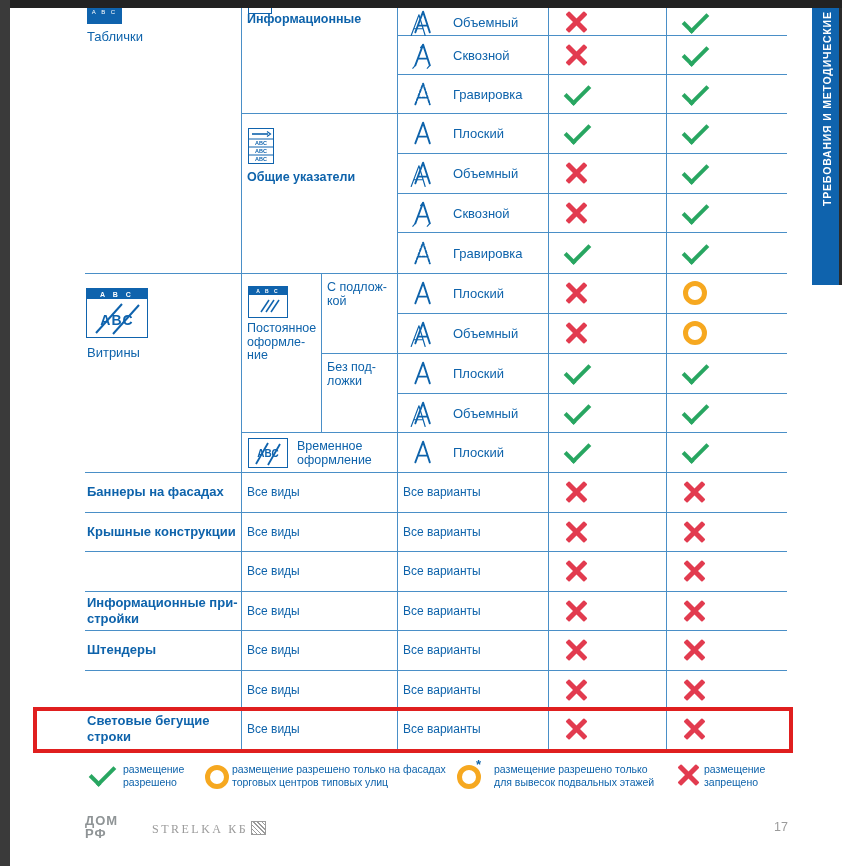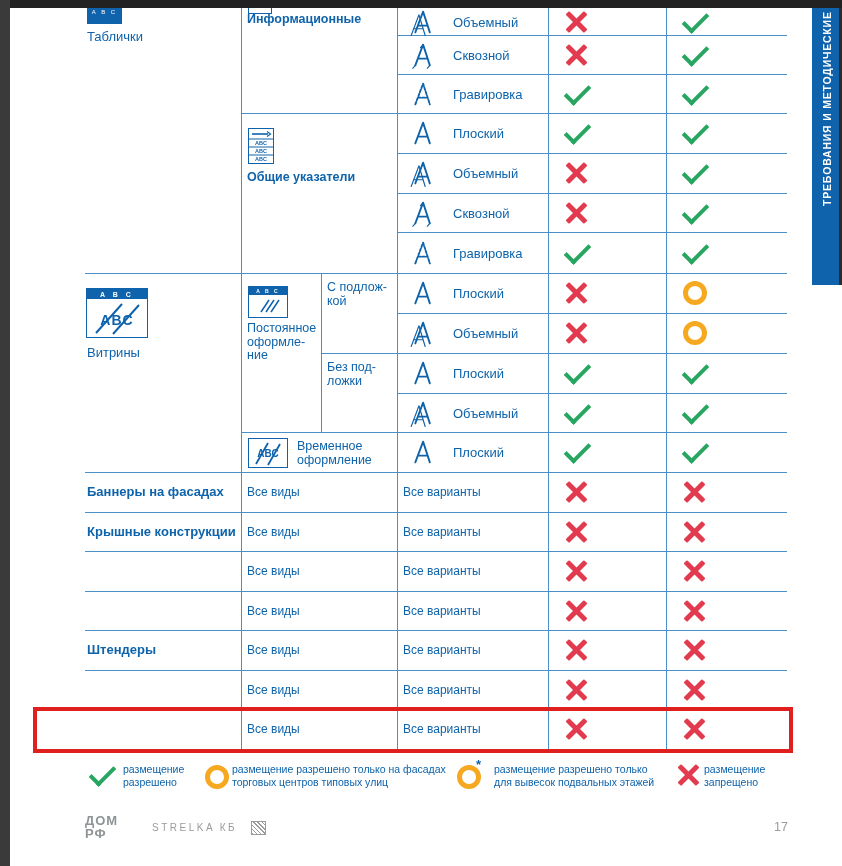--- a/index.html
+++ b/index.html
@@ -55,21 +55,21 @@
   .icon-wrap{position:absolute}
   .icon-wrap svg{display:block}
   
   .leg{transform:none}
   .leg-text{position:absolute;font-size:10.5px;line-height:13px;color:var(--blue);white-space:pre-line}
   .leg-ast{position:absolute;color:var(--blue);font-weight:bold;font-size:13px}
   
   .logo{position:absolute;left:85px;top:814px;color:#8f9496;font-weight:bold;font-size:13px;
         line-height:13px;letter-spacing:1px}
   .brand{position:absolute;left:152px;top:822px;color:var(--gray);
-         font-family:Liberation Sans, sans-serif;font-size:10px;letter-spacing:2.5px;white-space:nowrap}
+         font-family:Liberation Serif, serif;font-size:12px;letter-spacing:2.5px;white-space:nowrap}
   .hatch{position:absolute;left:252px;top:822px;width:13px;height:12px;
          background:repeating-linear-gradient(45deg,#9b9b9b 0 1px,#fff 1px 3px);
          outline:1px solid #9b9b9b}
   .pagenum{position:absolute;left:774px;top:820px;color:var(--gray);font-size:12.5px}
   
   .bar-top{position:absolute;left:0;top:0;width:842px;height:8px;background:#222;z-index:40}
   .bar-left{position:absolute;left:0;top:0;width:10px;height:866px;background:#3a3a3a;z-index:40}
   .sidebar{position:absolute;left:812px;top:8px;width:30px;height:277px;background:var(--fill);
            z-index:20;overflow:hidden}
   .sidebar-text{position:absolute;left:0;top:-4px;width:30px;height:190px;display:flex;align-items:center;
@@ -318,39 +318,43 @@
     <span class="status spos1" data-kind="cross"></span>
     <span class="status spos2" data-kind="cross"></span>
   </div>
   <div class="srow" style="top:551px;height:40px">
     <span class="scol c2">Все виды</span>
     <span class="scol c3">Все варианты</span>
     <span class="status spos1" data-kind="cross"></span>
     <span class="status spos2" data-kind="cross"></span>
   </div>
   <div class="srow" style="top:591px;height:39px">
+    <span class="scat">Информационные при-
+стройки</span>
     <span class="scol c2">Все виды</span>
     <span class="scol c3">Все варианты</span>
     <span class="status spos1" data-kind="cross"></span>
     <span class="status spos2" data-kind="cross"></span>
   </div>
   <div class="srow" style="top:630px;height:40px">
     <span class="scat">Штендеры</span>
     <span class="scol c2">Все виды</span>
     <span class="scol c3">Все варианты</span>
     <span class="status spos1" data-kind="cross"></span>
     <span class="status spos2" data-kind="cross"></span>
   </div>
   <div class="srow" style="top:670px;height:39px">
     <span class="scol c2">Все виды</span>
     <span class="scol c3">Все варианты</span>
     <span class="status spos1" data-kind="cross"></span>
     <span class="status spos2" data-kind="cross"></span>
   </div>
   <div class="srow" style="top:709px;height:40px">
+    <span class="scat">Световые бегущие
+строки</span>
     <span class="scol c2">Все виды</span>
     <span class="scol c3">Все варианты</span>
     <span class="status spos1" data-kind="cross"></span>
     <span class="status spos2" data-kind="cross"></span>
   </div>
 
   <span class="status leg" style="left:85px;top:760px" data-kind="check"></span>
   <span class="leg-text" style="left:123px;top:763px">размещение
 разрешено</span>
   <span class="status leg" style="left:200px;top:762px" data-kind="ring"></span>

